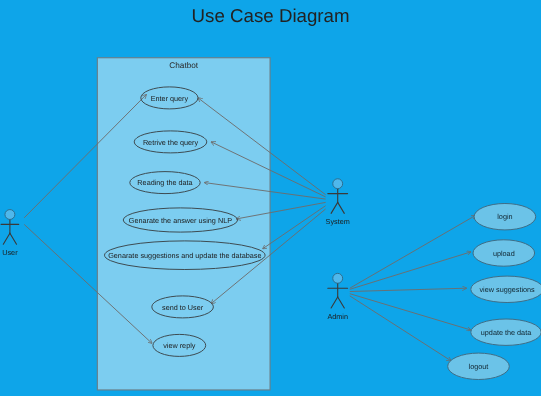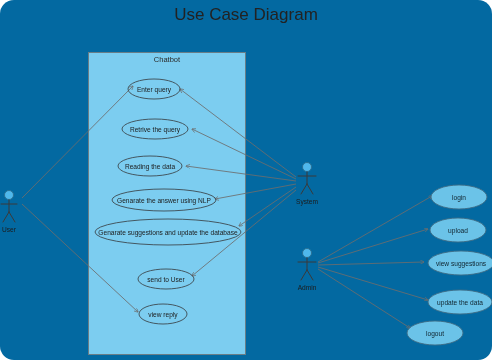--- a/index.html
+++ b/index.html
@@ -11,22 +11,21 @@
     width: 492px;
     height: 360px;
     overflow: hidden;
     font-family: "Liberation Sans", sans-serif;
     position: relative;
   }
   #stage {
     position: relative;
     width: 492px;
     height: 360px;
-    background: #0369a1;
-    border-radius: 14px;
+    background: #0ea5e9;
   }
   #diagram-svg {
     position: absolute;
     left: 0;
     top: 0;
     width: 492px;
     height: 360px;
     display: block;
   }
   .title-text {

